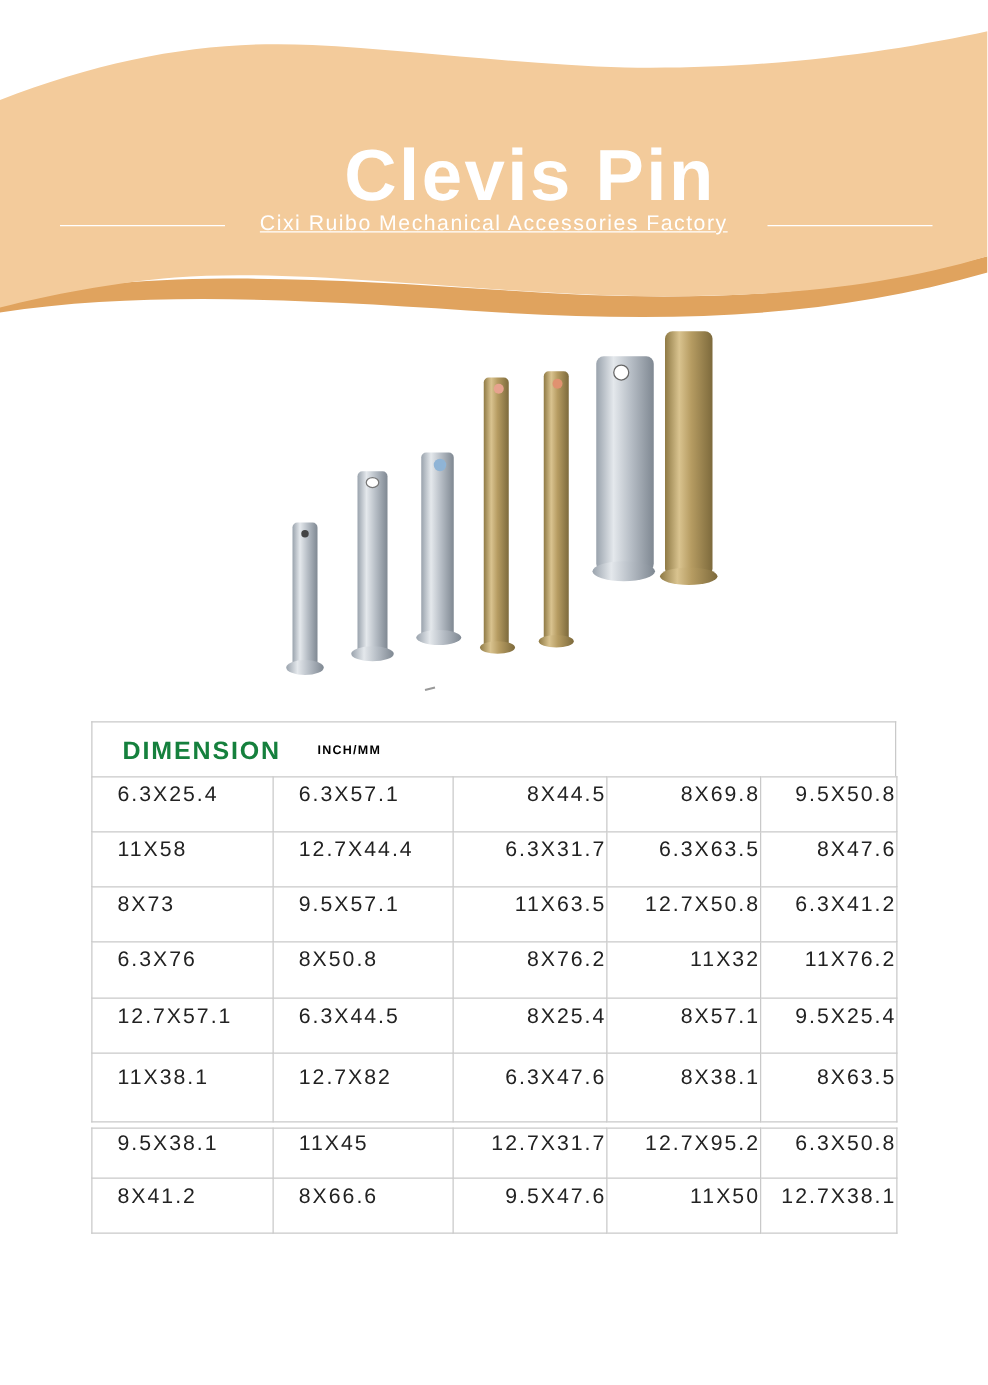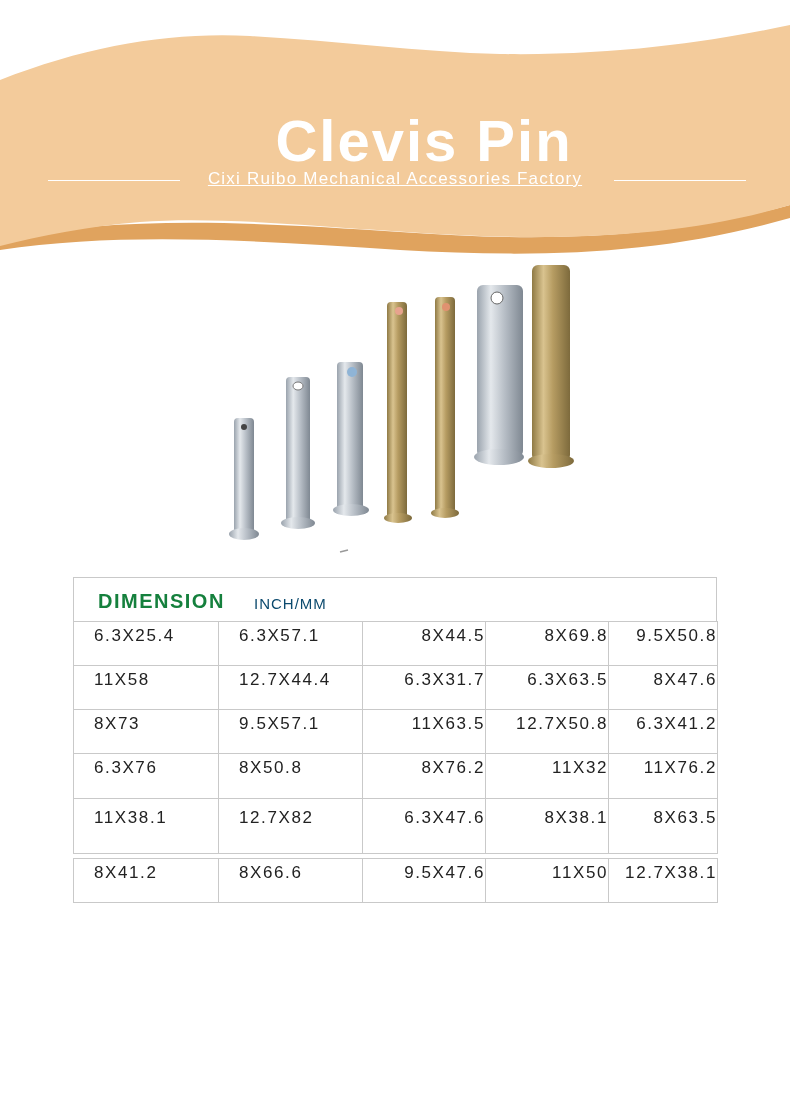--- a/index.html
+++ b/index.html
@@ -8,21 +8,21 @@
   .title{position:absolute;left:0;width:790px;top:108px;text-align:center;color:#fff;font-weight:bold;font-size:58px;letter-spacing:2px;line-height:66px;padding-left:29px;}
   .subtitle-row{position:absolute;top:168px;left:0;width:790px;height:22px;}
   .subtitle{position:absolute;left:0;width:790px;text-align:center;color:#fff;font-size:17px;letter-spacing:1.2px;line-height:22px;top:0;text-decoration:underline;}
   .rule{position:absolute;top:12px;height:1px;background:#fff;}
   .rule.l{left:48px;width:132px;}
   .rule.r{left:614px;width:132px;}
   .photo{position:absolute;left:220px;top:260px;width:360px;height:300px;}
   .tbl{position:absolute;left:73px;top:577px;width:644px;}
   .hdr{height:43px;border:1px solid #c9c9c9;border-bottom:none;position:relative;}
   .hdr .dim{position:absolute;left:24px;top:12px;font-weight:bold;font-size:20px;letter-spacing:1.5px;color:#15803d;}
-  .hdr .unit{position:absolute;left:180px;top:17px;font-size:15px;letter-spacing:1px;color:#0c4a6e;}
+  .hdr .unit{position:absolute;left:180px;top:17px;font-size:10px;letter-spacing:1px;color:#000000;font-weight:bold;}
   table{border-collapse:collapse;width:644px;table-layout:fixed;}
   td{border:1px solid #c9c9c9;font-size:17px;letter-spacing:1.6px;color:#222;padding:0 0 16px 20px;white-space:nowrap;overflow:hidden;}
   col.c1{width:145px;}col.c2{width:144px;}col.c3{width:123px;}col.c4{width:123px;}col.c5{width:109px;}
   td.c3,td.c4,td.c5{padding-left:16px;text-align:right;}
   td.c5{padding-left:10px;}
   .gap{height:4px;}
 </style>
 </head>
 <body>
 
@@ -131,39 +131,53 @@
       <td class="c4">12.7X50.8</td>
       <td class="c5">6.3X41.2</td>
     </tr>
     <tr style="height:45px">
       <td class="c1">6.3X76</td>
       <td class="c2">8X50.8</td>
       <td class="c3">8X76.2</td>
       <td class="c4">11X32</td>
       <td class="c5">11X76.2</td>
     </tr>
+    <tr style="height:44px">
+      <td class="c1">12.7X57.1</td>
+      <td class="c2">6.3X44.5</td>
+      <td class="c3">8X25.4</td>
+      <td class="c4">8X57.1</td>
+      <td class="c5">9.5X25.4</td>
+    </tr>
     <tr style="height:55px">
       <td class="c1">11X38.1</td>
       <td class="c2">12.7X82</td>
       <td class="c3">6.3X47.6</td>
       <td class="c4">8X38.1</td>
       <td class="c5">8X63.5</td>
     </tr>
   </tbody>
     </table>
   <div class="gap"></div>
   <table>
     <colgroup>
         <col class="c1">
         <col class="c2">
         <col class="c3">
         <col class="c4">
         <col class="c5">
       </colgroup>
     <tbody>
+        <tr style="height:40px">
+      <td class="c1">9.5X38.1</td>
+      <td class="c2">11X45</td>
+      <td class="c3">12.7X31.7</td>
+      <td class="c4" style="padding-left:8px">12.7X95.2</td>
+      <td class="c5">6.3X50.8</td>
+    </tr>
     <tr style="height:44px">
       <td class="c1">8X41.2</td>
       <td class="c2">8X66.6</td>
       <td class="c3">9.5X47.6</td>
       <td class="c4">11X50</td>
       <td class="c5" style="padding-left:4px">12.7X38.1</td>
     </tr>
   </tbody>
     </table>
 </div>

